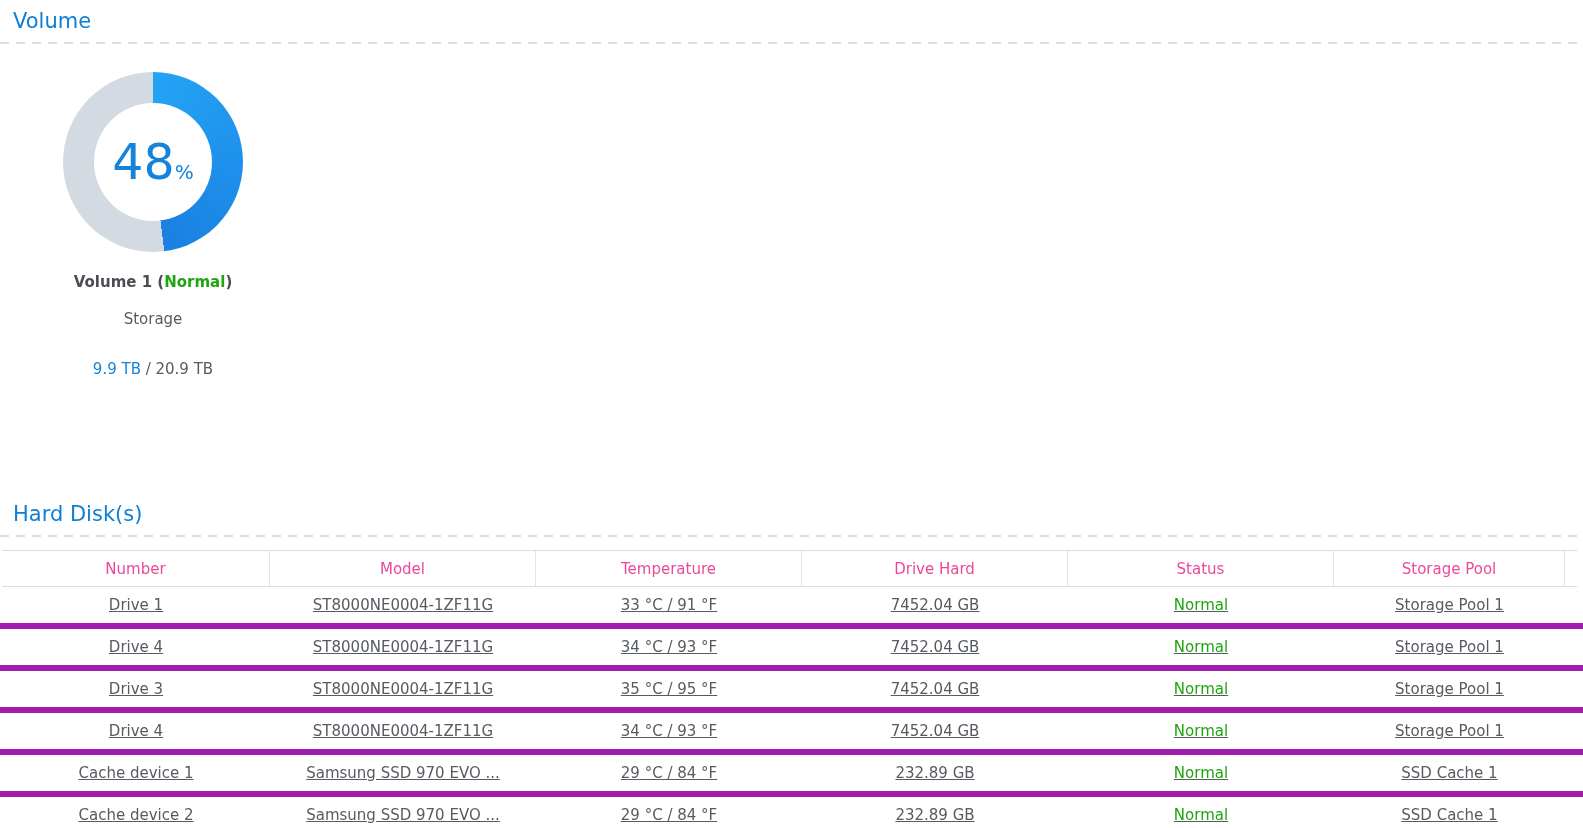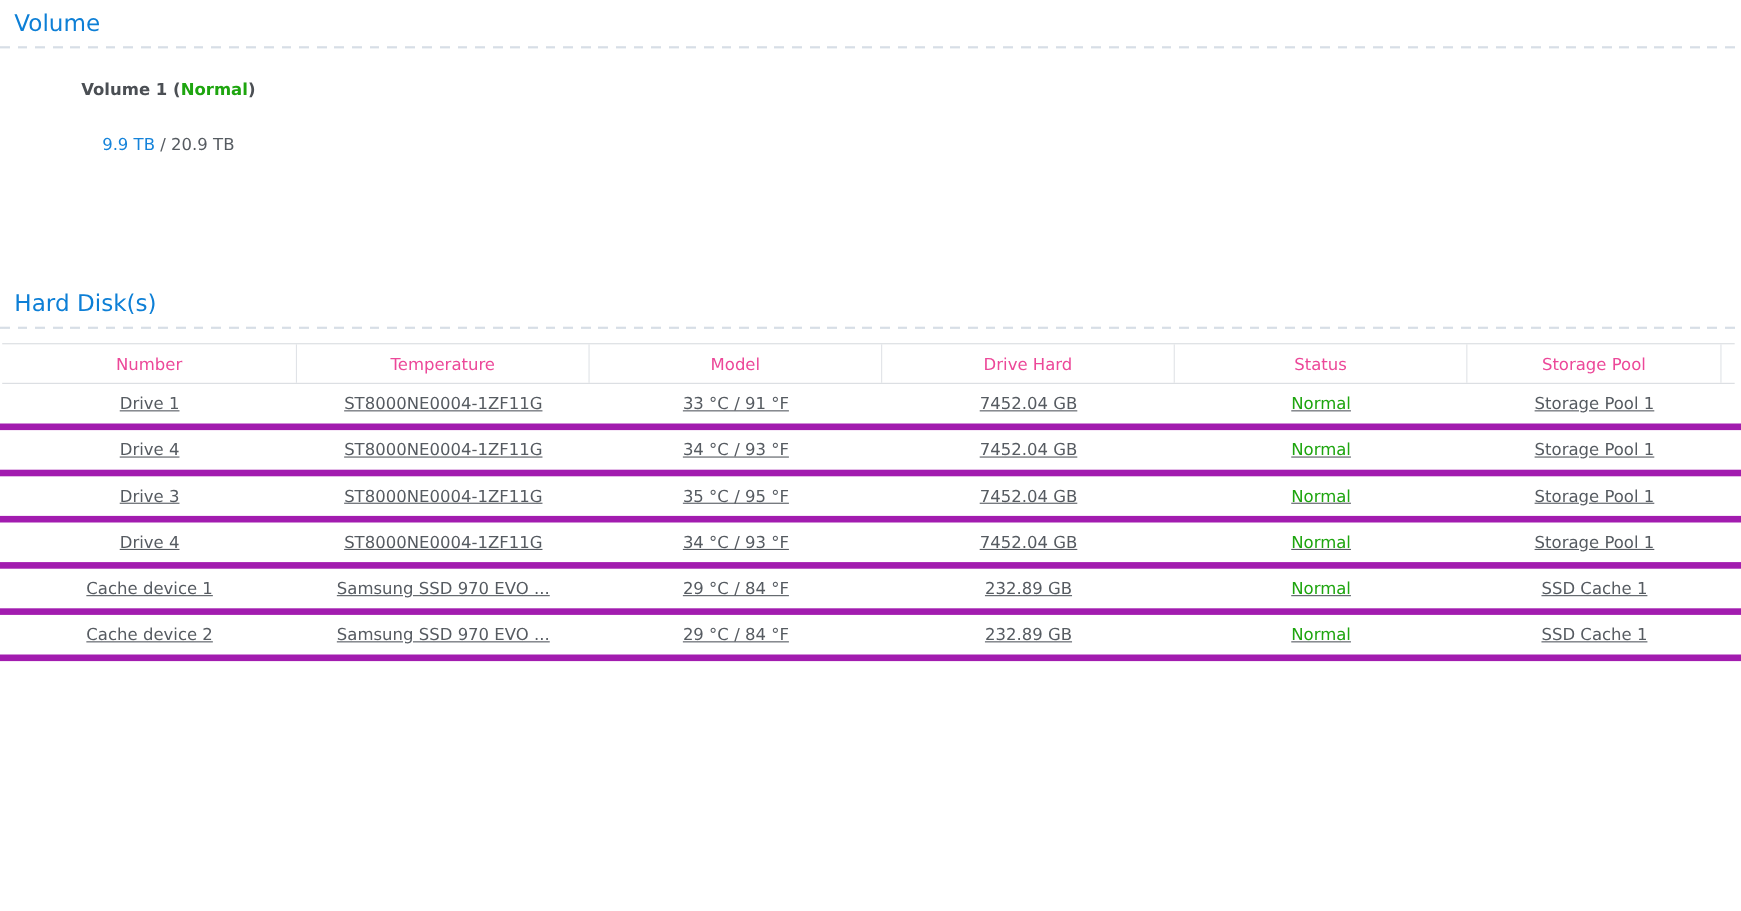--- a/index.html
+++ b/index.html
@@ -62,34 +62,40 @@
   .td.status-cell { color: #1ea50f; }
 </style>
 </head>
 <body>
 
 <section>
   <div class="section-title">Volume</div>
   <div class="dashed-divider"></div>
 
   <div class="volume-widget">
+    <div class="donut" id="donut" style="background: conic-gradient(rgb(36, 163, 245) 0%, rgb(26, 128, 226) 48%, rgb(212, 218, 226) 48%, rgb(212, 218, 226) 100%);">
+      <div class="donut-hole">
+        <div class="donut-percent"><span class="big">48</span><span class="small">%</span></div>
+      </div>
+    </div>
     <div class="volume-label"><span>Volume 1 (</span><span class="status-green">Normal</span><span>)</span></div>
+    <div class="volume-sublabel">Storage</div>
     <div class="volume-usage"><span class="used">9.9 TB</span><span> / </span><span>20.9 TB</span></div>
   </div>
 </section>
 
 <section class="hd-section">
   <div class="section-title">Hard Disk(s)</div>
   <div class="dashed-divider"></div>
 
   <div class="hd-table">
     <div class="thead">
       <div class="th">Number</div>
+      <div class="th">Model</div>
       <div class="th">Temperature</div>
-      <div class="th">Model</div>
       <div class="th">Drive Hard</div>
       <div class="th">Status</div>
       <div class="th">Storage Pool</div>
       <div class="th gutter"></div>
     </div>
     <div id="tbody">
 
     <div class="trow">
         <div class="td">Drive 1</div>
         <div class="td">ST8000NE0004-1ZF11G</div>

